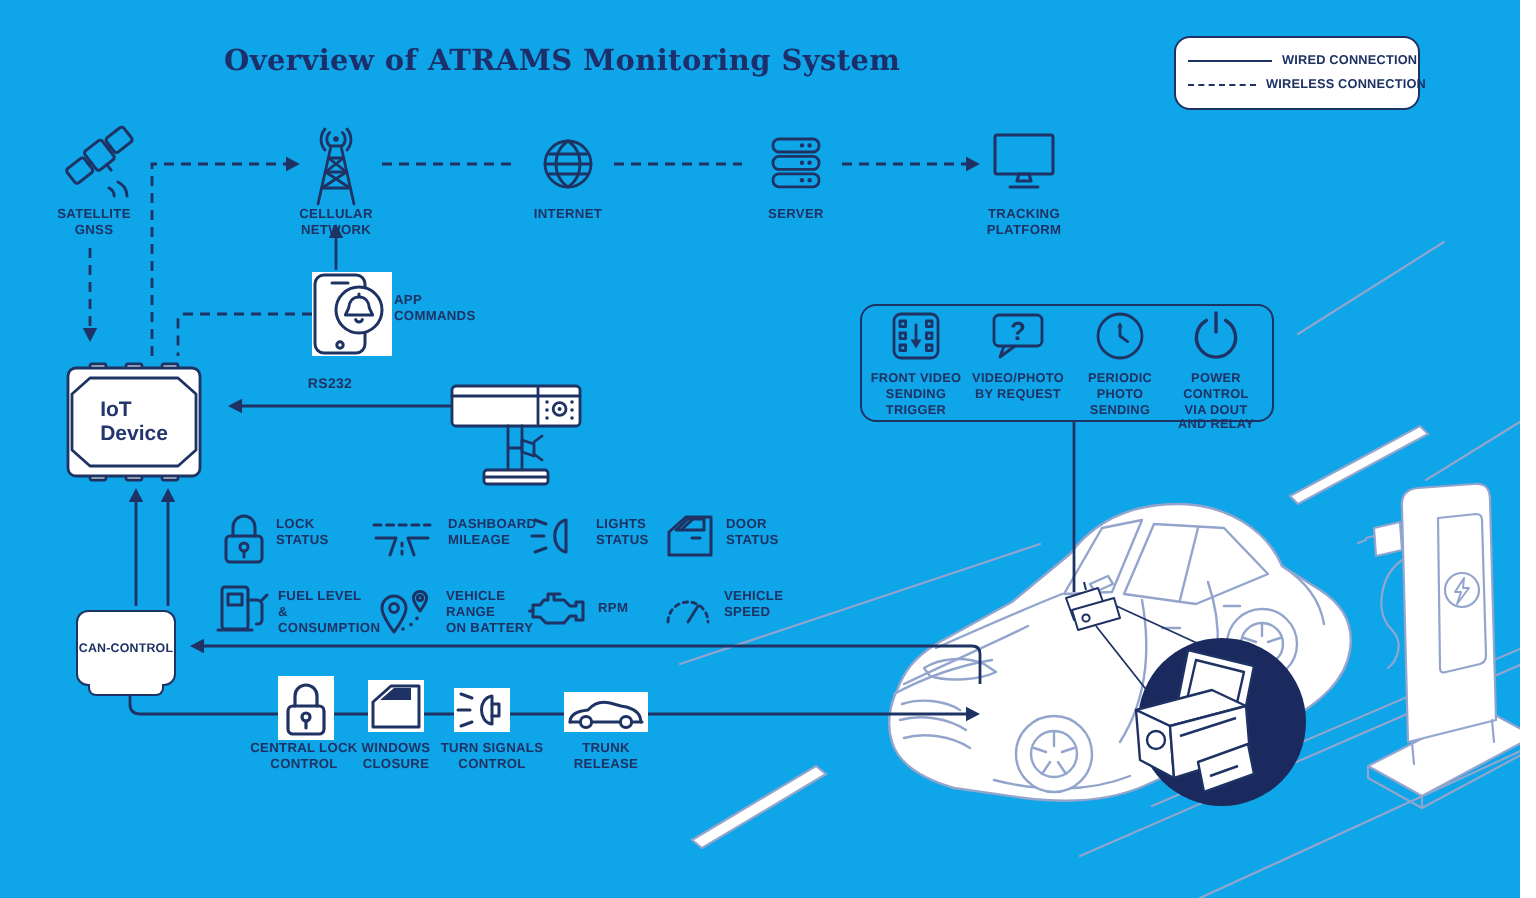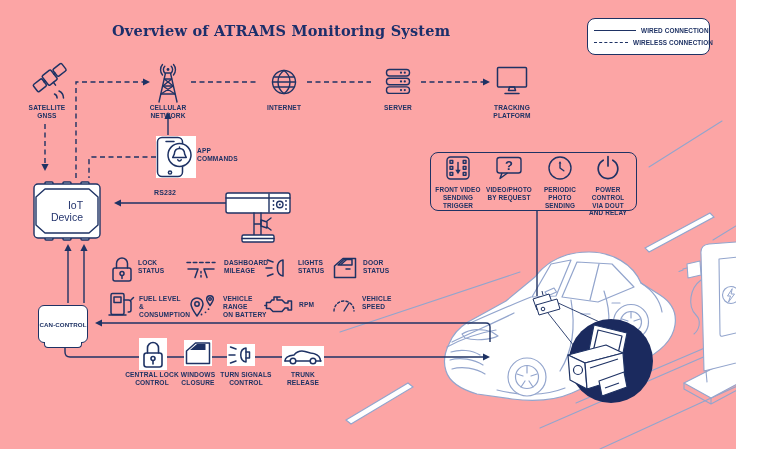--- a/index.html
+++ b/index.html
@@ -1,37 +1,37 @@
 <!DOCTYPE html>
 <html><head>
 <meta charset="utf-8">
 <style>
   html,body{margin:0;padding:0;background:#fff;}
-  .stage{position:relative;width:736px;height:449px;background:#fca5a5;overflow:hidden;
-         font-family:"Liberation Sans",sans-serif;color:#1e3264;}
+  .stage{position:relative;width:736px;height:449px;background:#0ea5e9;overflow:hidden;
+         font-family:"Liberation Sans",sans-serif;color:#1e3264;padding-left:24px;}
   .scene{position:absolute;left:0;top:0;width:768px;height:449px;}
   .title{position:absolute;font-family:"DejaVu Serif",serif;font-weight:700;font-size:14.5px;
          letter-spacing:.2px;color:#1c2f6b;white-space:nowrap;}
   .lbl{position:absolute;font-weight:700;font-size:6.6px;line-height:1.22;letter-spacing:.15px;
        white-space:pre-line;text-align:center;color:#1e3264;}
   .lbl.l{text-align:left;}
   .ic{position:absolute;display:block;}
   .ic svg{display:block;width:100%;height:100%;}
   .wbg{background:#fff;}
   .box{position:absolute;border:1.5px solid #1e3264;border-radius:8px;box-sizing:border-box;}
   .legend{position:absolute;left:587px;top:18px;width:123px;height:37px;border:1.5px solid #1e3264;
           border-radius:8px;box-sizing:border-box;display:flex;flex-direction:column;
           justify-content:space-evenly;padding:2px 6px;background:#fff;}
   .legend-row{display:flex;align-items:center;gap:5px;}
   .legend-line{width:34px;height:0;border-top:1.6px solid #1e3264;flex:none;}
   .legend-line.dash{border-top-style:dashed;}
   .legend-txt{font-weight:700;font-size:6.4px;white-space:nowrap;letter-spacing:.1px;}
   .iotbox{position:absolute;left:32px;top:180px;width:70px;height:62px;}
   .iotbox .txt{position:absolute;inset:0;display:flex;align-items:center;justify-content:center;
-               font-size:10.5px;line-height:1.15;text-align:right;white-space:pre-line;color:#24356e;}
+               font-size:10.5px;line-height:1.15;text-align:left;white-space:pre-line;color:#24356e;font-weight:bold;}
   .canbox{position:absolute;left:38px;top:305px;width:50px;height:38px;border:1.4px solid #1e3264;
           border-radius:6px;box-sizing:border-box;background:#fff;display:flex;align-items:center;
           justify-content:center;}
   .canbox .txt{font-weight:700;font-size:6.2px;letter-spacing:.1px;}
   .cantab{position:absolute;left:44px;top:342px;width:38px;height:6px;border:1.4px solid #1e3264;
           border-top:none;border-radius:0 0 4px 4px;box-sizing:border-box;background:#fff;}
 </style>
 </head>
 <body>
 

